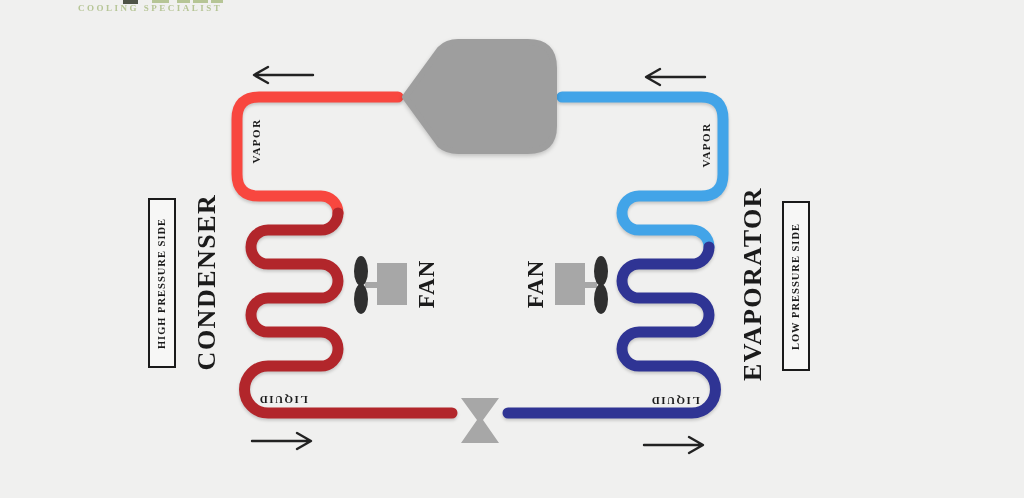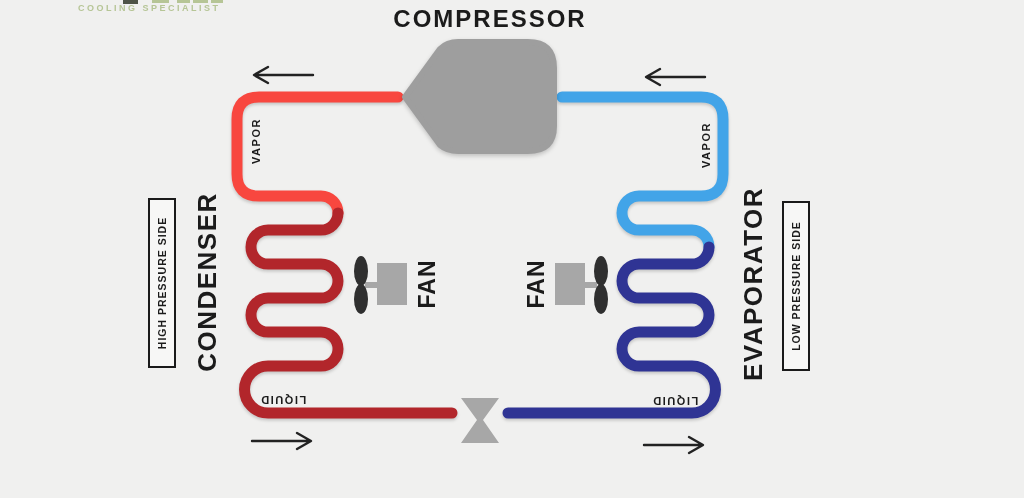--- a/index.html
+++ b/index.html
@@ -1,20 +1,20 @@
 <!DOCTYPE html>
 <html><head>
 <meta charset="utf-8">
 <style>
   html,body{margin:0;padding:0;}
   #canvas{
     position:relative;
     width:1024px;height:498px;
     overflow:hidden;
-    font-family:Liberation Sans, sans-serif;
+    font-family:Liberation Serif, serif;
     background:#f0f0ef;
   }
   #diagram-svg{position:absolute;left:0;top:0;}
   .pipes{filter:drop-shadow(0 2px 1.5px rgba(0,0,0,0.18));}
   .comp{filter:drop-shadow(0 2px 2px rgba(0,0,0,0.2));}
   .lbl{
     position:absolute;
     color:#1b1b1b;
     font-weight:800;
     white-space:nowrap;
@@ -98,21 +98,20 @@
     <g fill="none" stroke-width="2.4" stroke-linecap="round" stroke-linejoin="round">
       <path d="M 313 75 H 256 M 268 67 L 254 75 L 268 83" stroke="#222222"></path>
       <path d="M 705 77 H 648 M 660 69 L 646 77 L 660 85" stroke="#222222"></path>
       <path d="M 252 441 H 309 M 297 433 L 311 441 L 297 449" stroke="#222222"></path>
       <path d="M 644 445 H 701 M 689 437 L 703 445 L 689 453" stroke="#222222"></path>
     </g>
   </svg>
 
   <div class="brand" style="color: rgb(182, 197, 150);">COOLING SPECIALIST</div>
 
-  <div class="lbl title" style="left:490px;top:19px;">COMPRESSOR</div>
 
 
   <div class="lbl coil rot" style="left:207px;top:282px;">CONDENSER</div>
 
   <div class="lbl coil rot" style="left:753px;top:284px;">EVAPORATOR</div>
 
   <div class="pressure-box" style="left:148px;top:198px;">
     <span>HIGH PRESSURE SIDE</span>
   </div>
 

